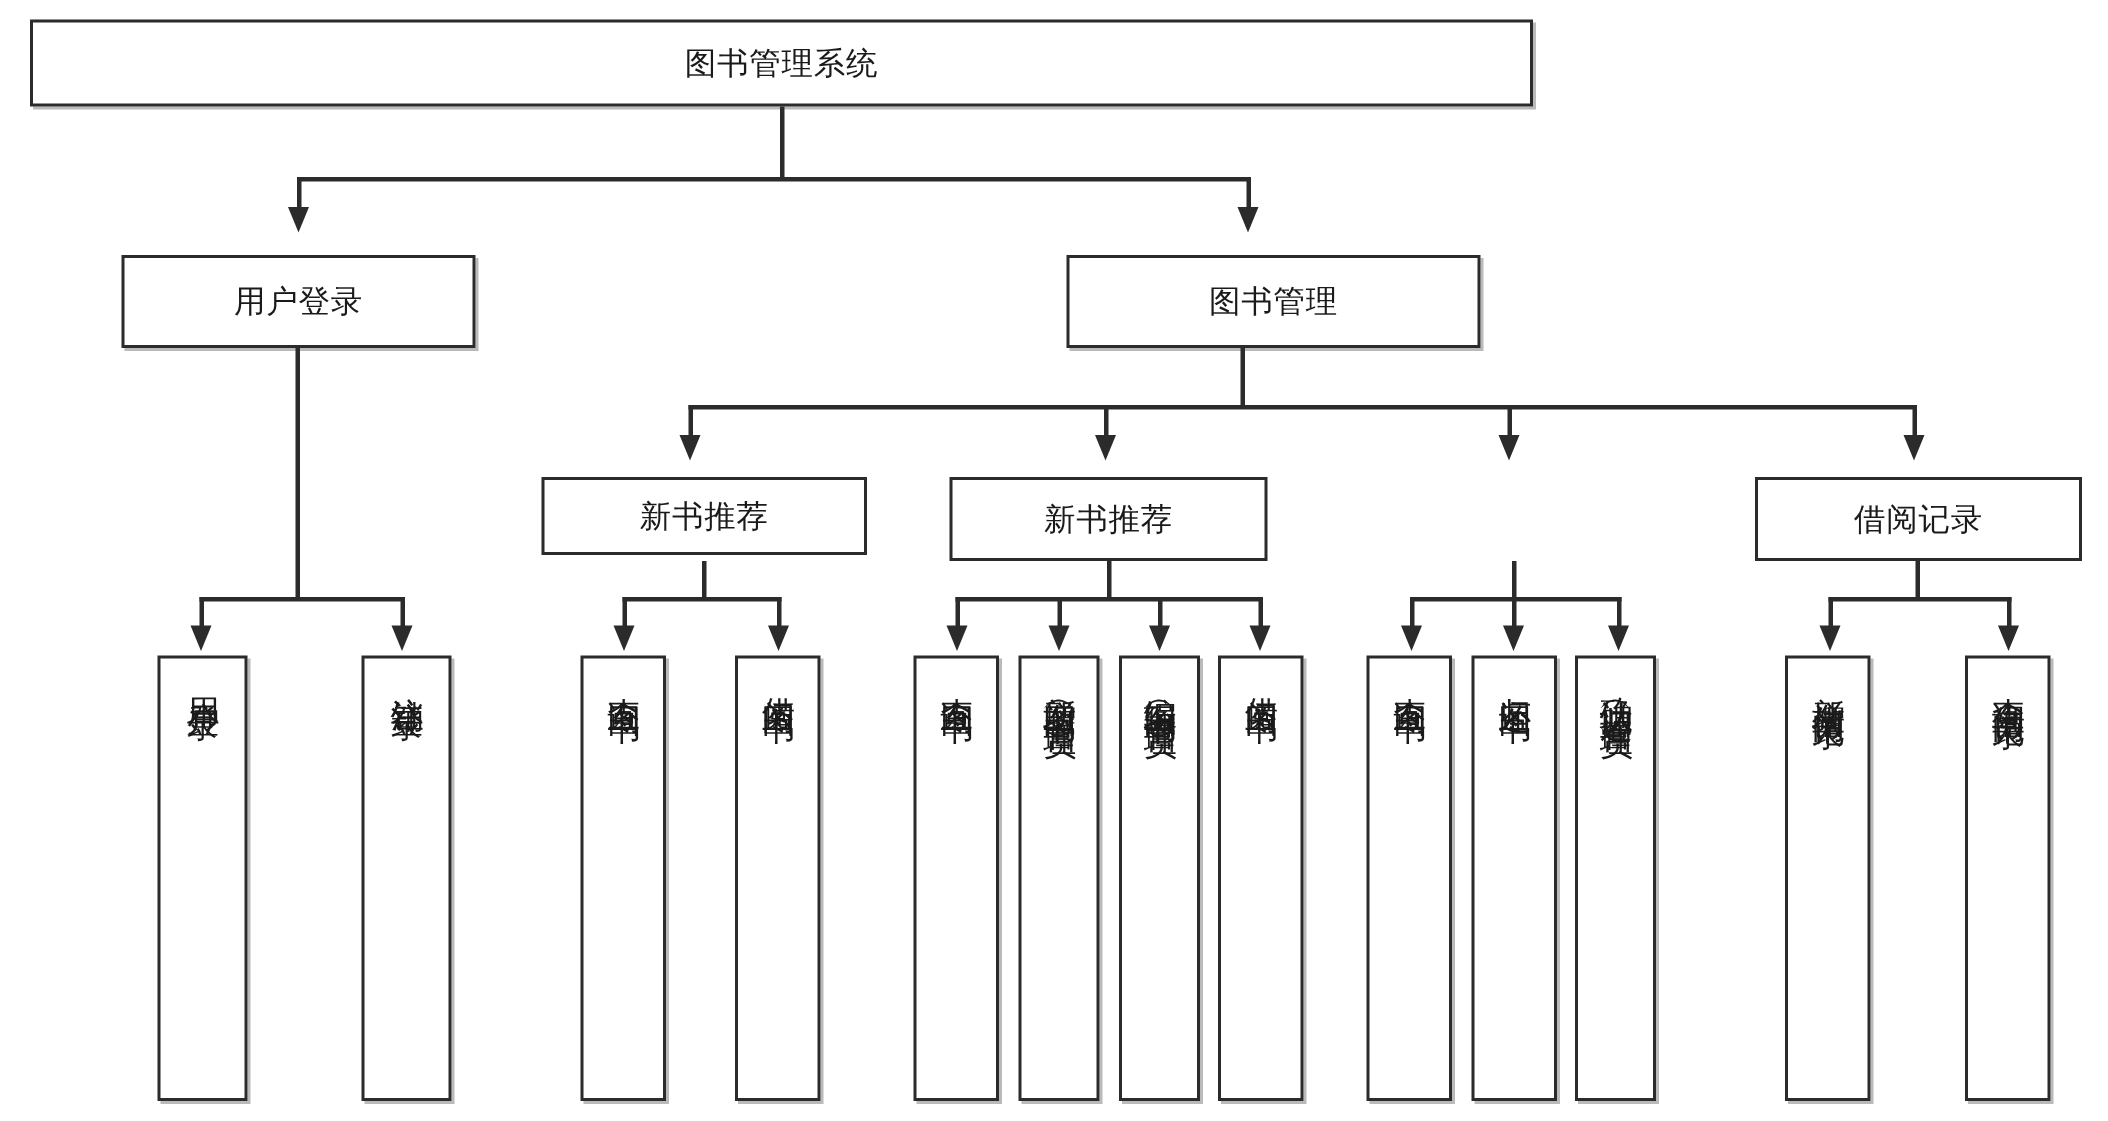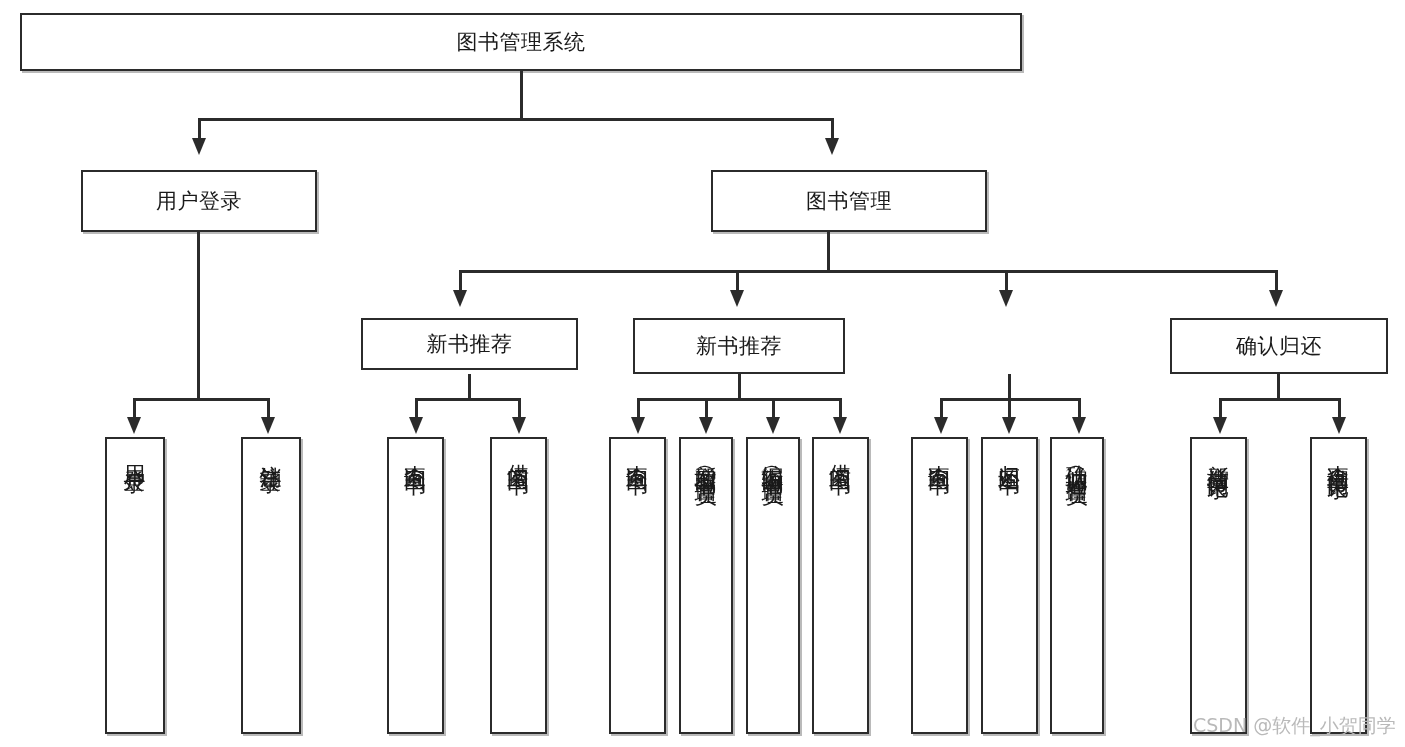--- a/index.html
+++ b/index.html
@@ -103,21 +103,21 @@
   <div class="arrow" style="left:999px; top:290px;"></div>
   <div class="arrow" style="left:1269px; top:290px;"></div>
 
   <div class="node" style="left:361px; top:318px; width:217px; height:52px;">
     <span class="lbl">新书推荐</span>
   </div>
   <div class="node" style="left:633px; top:318px; width:212px; height:56px;">
     <span class="lbl">新书推荐</span>
   </div>
   <div class="node" style="left:1170px; top:318px; width:218px; height:56px;">
-    <span class="lbl">确认归还</span>
+    <span class="lbl">借阅记录</span>
   </div>
 
   <div class="edge v" style="left:468px; top:374px; height:26px;"></div>
   <div class="edge h" style="left:415px; top:398px; width:106px;"></div>
   <div class="edge v" style="left:415px; top:398px; height:20px;"></div>
   <div class="edge v" style="left:518px; top:398px; height:20px;"></div>
   <div class="arrow" style="left:409px; top:417px;"></div>
   <div class="arrow" style="left:512px; top:417px;"></div>
 
   <div class="edge v" style="left:738px; top:374px; height:26px;"></div>
@@ -184,15 +184,14 @@
     <span class="lbl">确认归还（管理员）</span>
   </div>
 
   <div class="node vert shadowed" style="left:1190px; top:437px; width:57px; height:297px;">
     <span class="lbl">新增借阅记录</span>
   </div>
   <div class="node vert shadowed" style="left:1310px; top:437px; width:57px; height:297px;">
     <span class="lbl">查询借阅记录</span>
   </div>
 
-  <div id="watermark" style="left:1193px; top:713px;">CSDN @软件_小贺同学</div>
 
 </div>
 
 </body></html>

